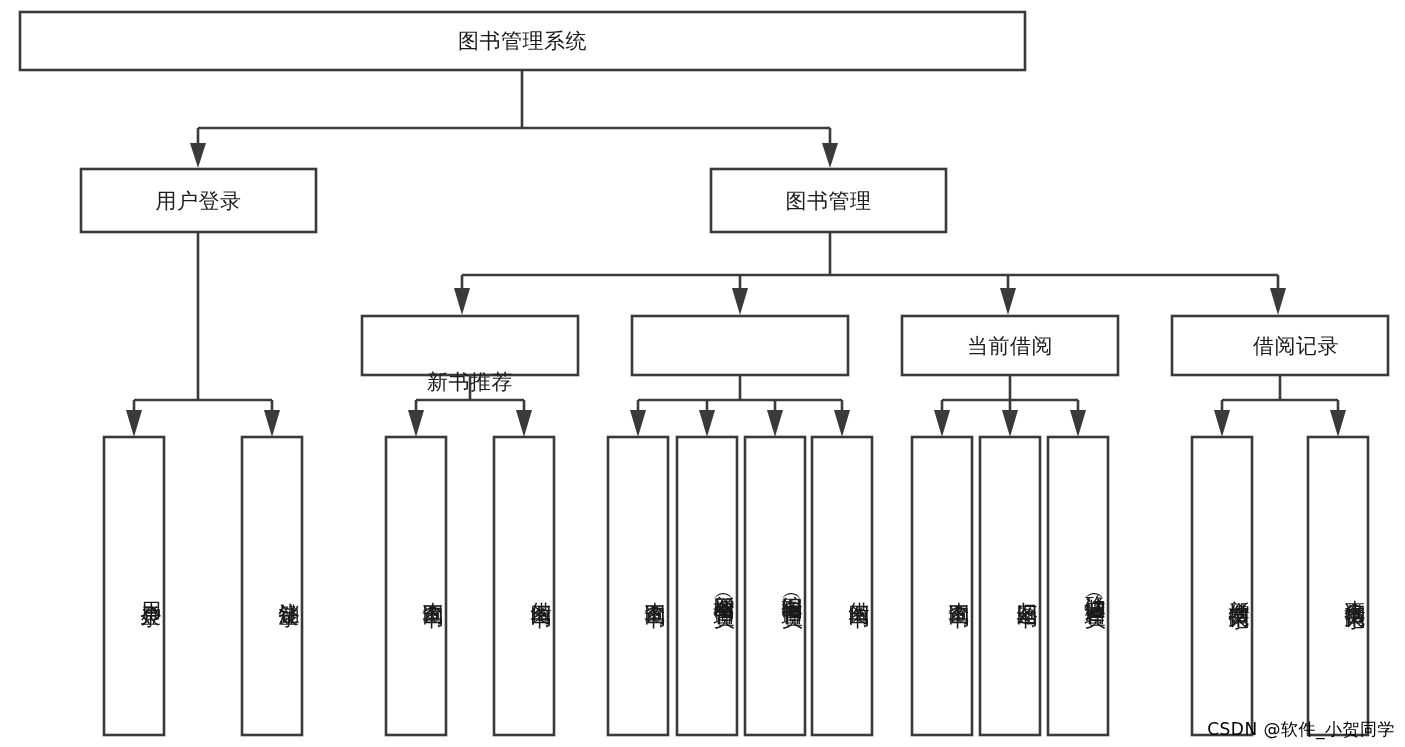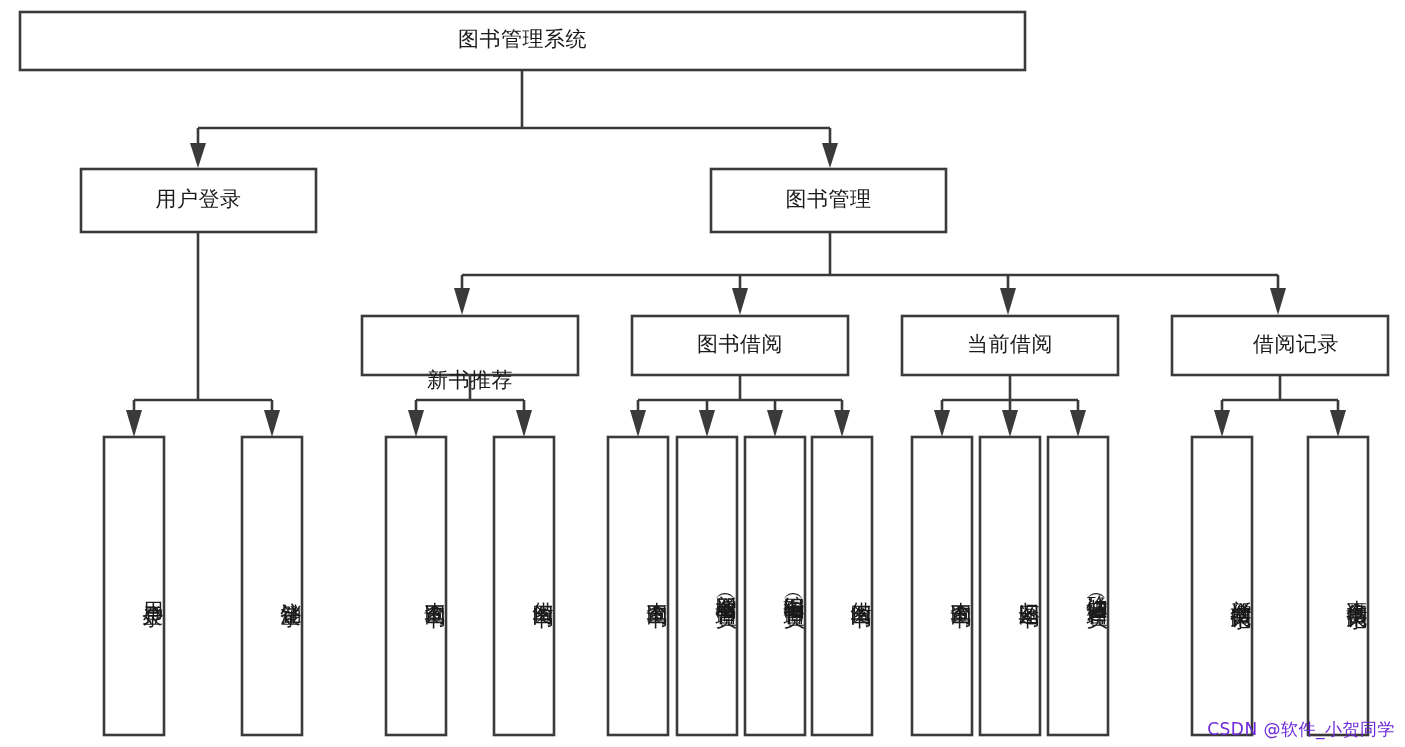--- a/index.html
+++ b/index.html
@@ -40,21 +40,21 @@
   .arrow-head {
     fill: #3a3a3a;
     stroke: none;
   }
   .node-label {
     position: absolute;
     display: flex;
     align-items: center;
     justify-content: center;
     color: #1a1a1a;
-    font-family: Liberation Mono, monospace;
+    font-family: Liberation Sans, sans-serif;
     pointer-events: none;
     box-sizing: border-box;
   }
   .node-label.horizontal {
     font-size: 21px;
     letter-spacing: 0.5px;
     line-height: 1.2;
   }
   .node-label.vertical {
     writing-mode: vertical-rl;
@@ -65,21 +65,21 @@
     align-items: flex-start;
     justify-content: center;
     padding-top: 6px;
     white-space: nowrap;
   }
   .watermark {
     position: absolute;
     right: 10px;
     bottom: 6px;
     font-size: 17px;
-    color: #6d28d9;
+    color: #000000;
     font-family: "DejaVu Sans", "Liberation Sans", sans-serif;
     letter-spacing: 0.5px;
     white-space: nowrap;
     margin-top: 46px;
   }
 </style>
 </head>
 <body>
 
 <div id="diagram-root">
@@ -174,21 +174,20 @@
     <rect class="node-box" x="1308" y="437" width="60" height="298"></rect>
 
   </svg>
 
   <div class="node-label horizontal" style="left:20px; top:12px; width:1005px; height:58px;">图书管理系统</div>
 
   <div class="node-label horizontal" style="left:81px; top:169px; width:235px; height:63px;">用户登录</div>
   <div class="node-label horizontal" style="left:711px; top:169px; width:235px; height:63px;">图书管理</div>
 
   <div class="node-label horizontal" style="left:362px; top:316px; width:216px; height:59px;margin-top:36px;">新书推荐</div>
-  <div class="node-label horizontal" style="left:632px; top:316px; width:216px; height:59px;">图书借阅</div>
   <div class="node-label horizontal" style="left:902px; top:316px; width:216px; height:59px;">当前借阅</div>
   <div class="node-label horizontal" style="left:1172px; top:316px; width:248px; height:59px;">借阅记录</div>
 
   <div class="node-label vertical" style="left:104px; top:437px; width:60px; height:298px;">用户登录</div>
   <div class="node-label vertical" style="left:242px; top:437px; width:60px; height:298px;">注销登录</div>
 
   <div class="node-label vertical" style="left:386px; top:437px; width:60px; height:298px;">查询图书</div>
   <div class="node-label vertical" style="left:494px; top:437px; width:60px; height:298px;">借阅图书</div>
 
   <div class="node-label vertical" style="left:608px; top:437px; width:60px; height:298px;">查询图书</div>

